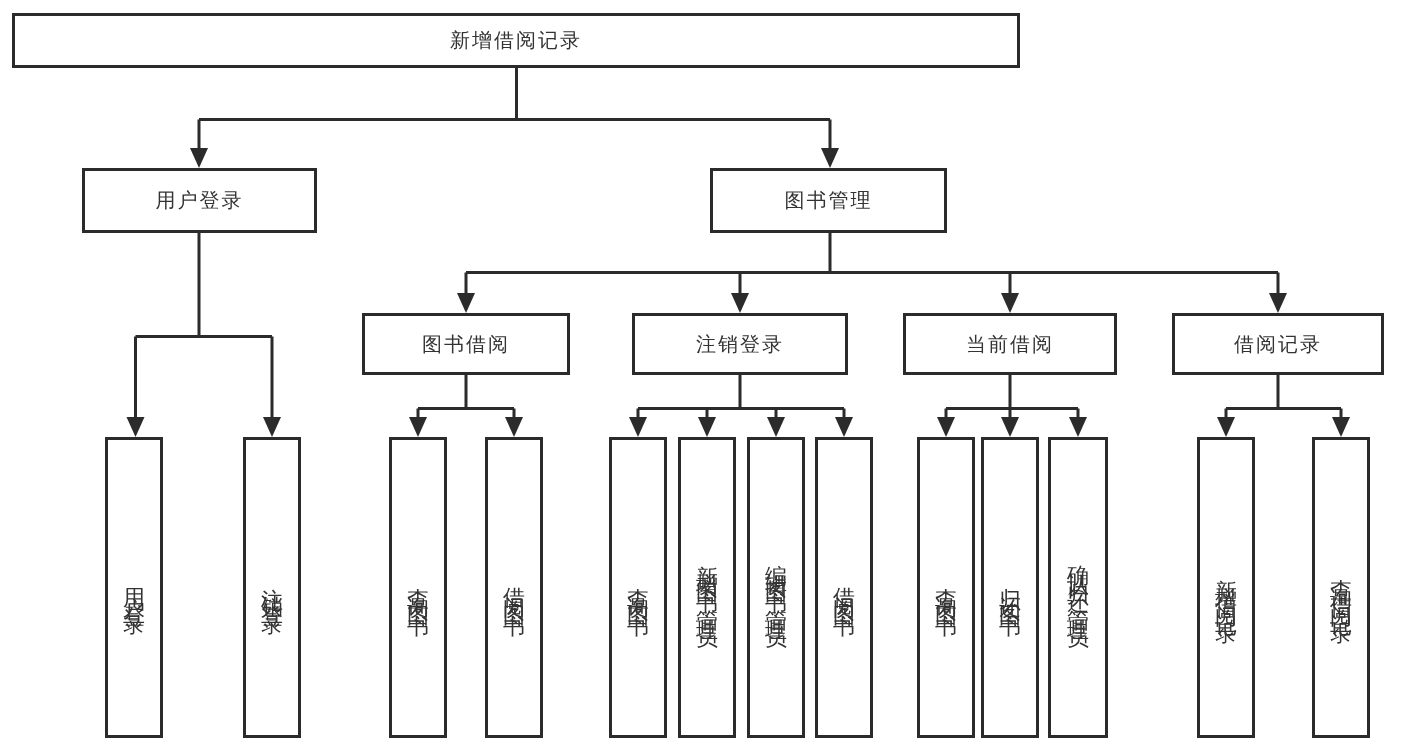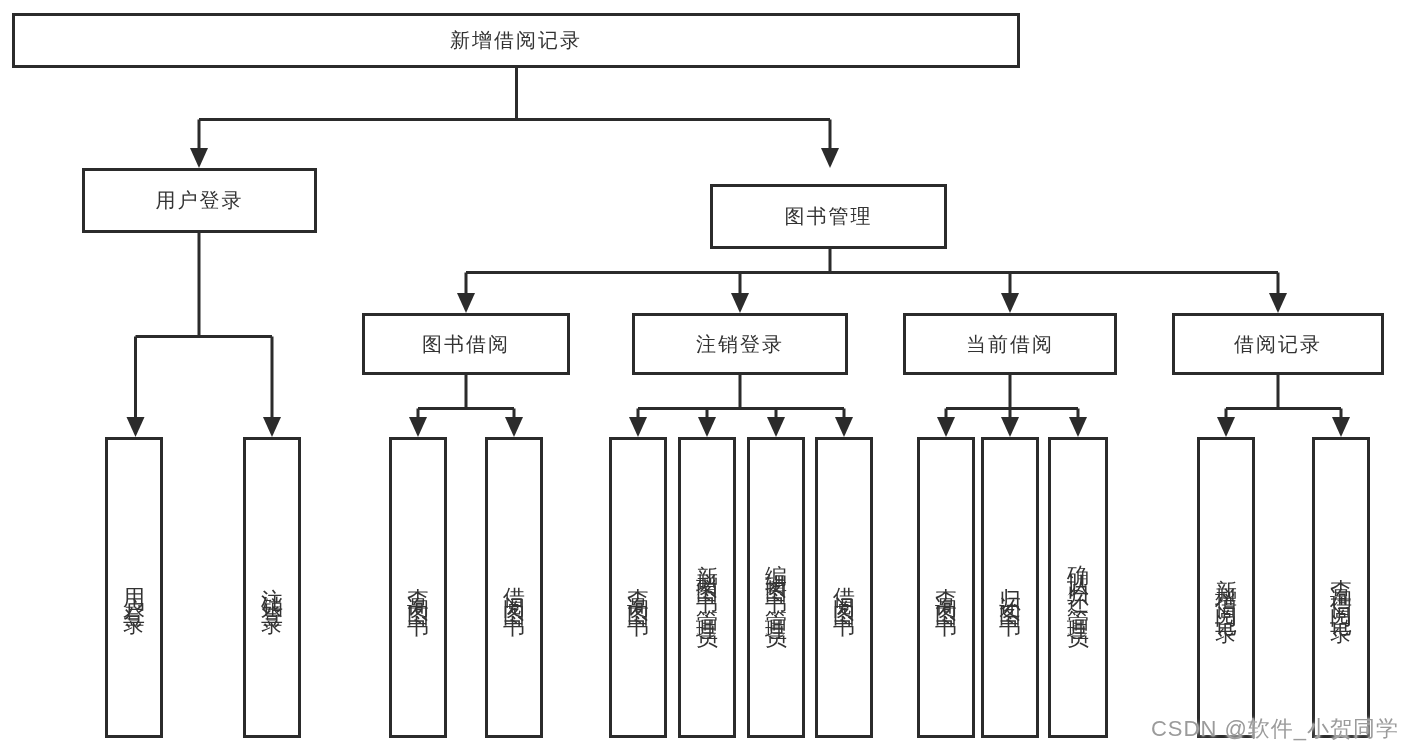--- a/index.html
+++ b/index.html
@@ -37,21 +37,21 @@
   .leaf .lbl {
     writing-mode: vertical-rl;
     text-orientation: mixed;
     font-size: 22px;
     letter-spacing: 9px;
     line-height: 1;
     white-space: nowrap;
   }
   .root-box   { left: 12px;   top: 13px;  width: 1008px; height: 55px; }
   .lv2-a      { left: 82px;   top: 168px; width: 235px;  height: 65px; }
-  .lv2-b      { left: 710px;  top: 168px; width: 237px;  height: 65px; margin-top: 16px; }
+  .lv2-b      { left: 710px;  top: 168px; width: 237px;  height: 65px; }
   .lv3        { top: 313px; height: 62px; }
   .lv3-a      { left: 362px;  width: 208px; }
   .lv3-b      { left: 632px;  width: 216px; }
   .lv3-c      { left: 903px;  width: 214px; text-align: right; }
   .lv3-d      { left: 1172px; width: 212px; }
   .leaf       { top: 437px; height: 301px; width: 58px; }
   .watermark {
     position: absolute;
     right: 6px;
     bottom: 3px;
@@ -178,15 +178,14 @@
     <span class="lbl">确认归还（管理员）</span>
   </div>
 
   <div class="box leaf" style="left:1197px">
     <span class="lbl">新增借阅记录</span>
   </div>
   <div class="box leaf" style="left:1312px">
     <span class="lbl">查询借阅记录</span>
   </div>
 
-  <div class="watermark">CSDN @软件_小贺同学</div>
 
 </div>
 
 </body></html>

